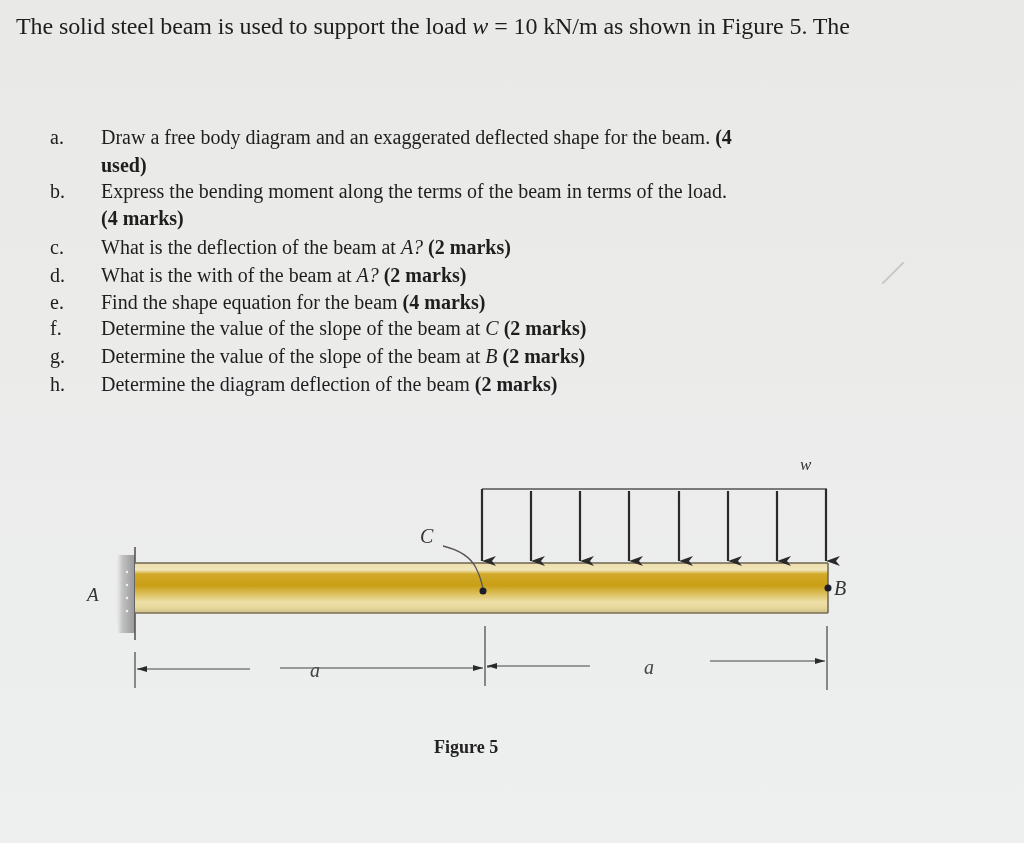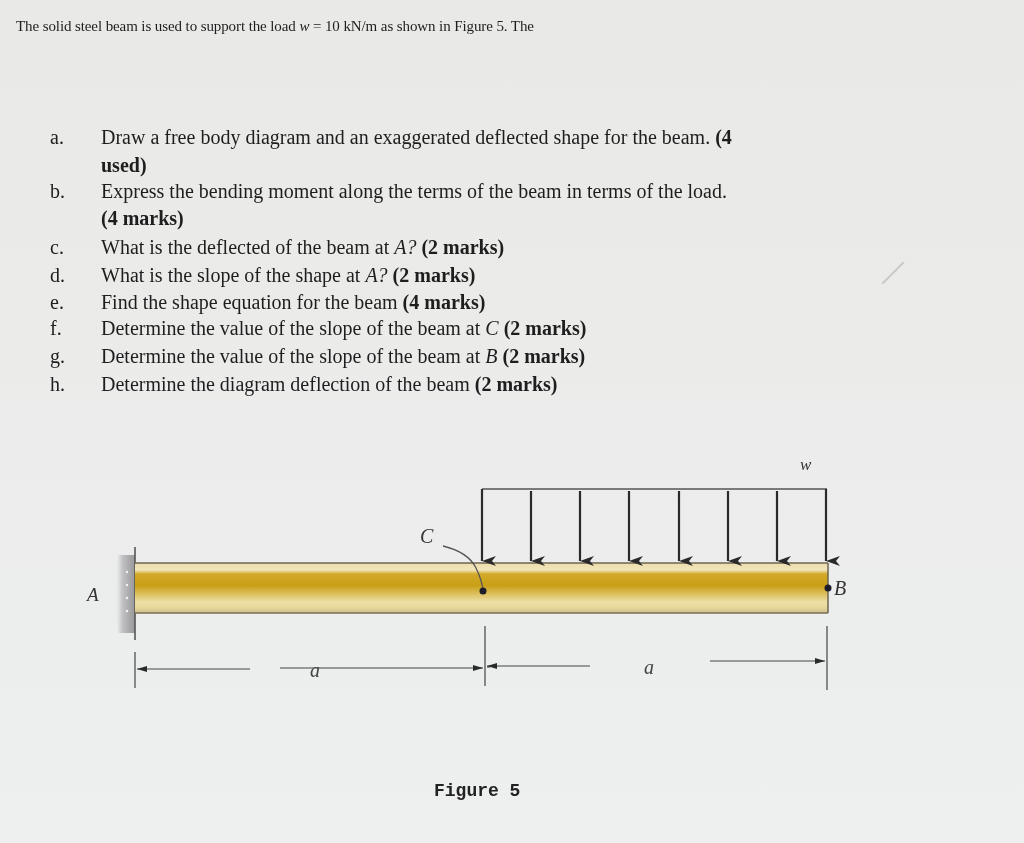--- a/index.html
+++ b/index.html
@@ -5,41 +5,41 @@
   html, body { margin: 0; padding: 0; }
   body {
     width: 1024px; height: 843px; overflow: hidden;
     background: linear-gradient(180deg, #e9e9e8 0%, #ebebea 40%, #eceeed 75%, #eef0ef 100%);
     font-family: "Liberation Serif", "DejaVu Serif", serif;
     color: #1e1e1e;
     position: relative;
   }
   .intro {
     position: absolute; left: 16px; top: 14px; width: 900px;
-    font-size: 15px; line-height: 25.5px; letter-spacing: -0.1px;
+    font-size: 24px; line-height: 25.5px; letter-spacing: -0.1px;
   }
   .intro .line { display: block; white-space: nowrap; }
   .it { font-style: italic; }
   .q-list { position: absolute; left: 0; top: 0; width: 1024px; }
   .q {
     position: absolute; font-size: 20px; line-height: 24px; white-space: nowrap;
   }
   .q-letter { position: absolute; left: 50px; }
   .q-text { position: absolute; left: 101px; }
   .b { font-weight: bold; }
   .scratch {
     position: absolute; left: 878px; top: 272px; width: 30px; height: 2px;
     background: #b9b9b7; transform: rotate(-45deg); opacity: .7;
   }
   svg.fig { position: absolute; left: 0; top: 0; }
   .label-serif-it { font-family: "Liberation Serif", "DejaVu Serif", serif; font-style: italic; }
   .fig-caption {
     position: absolute; left: 434px; top: 737px;
-    font-family: Liberation Mono, monospace;
-    font-weight: bold; font-size: 18px; color: #222; margin-top: 44px;
+    font-family: Liberation Serif, serif;
+    font-weight: bold; font-size: 18px; color: #222;
   }
 </style>
 </head>
 <body>
 
 <div class="intro">
   <span class="line"><span>The solid steel beam is used to support the load </span><span class="it">w</span><span> = 10 kN/m as shown in Figure 5. The</span></span>
 </div>
 
 <div class="q-list">
@@ -55,26 +55,26 @@
   <div class="q" style="top:179px">
     <span class="q-letter">b.</span>
     <span class="q-text">Express the bending moment along the terms of the beam in terms of the load.</span>
   </div>
   <div class="q" style="top:206px">
     <span class="q-text b">(4 marks)</span>
   </div>
 
   <div class="q" style="top:235px">
     <span class="q-letter">c.</span>
-    <span class="q-text"><span>What is the deflected of the beam at </span><span class="it">A?</span><span class="b"> (2 marks)</span></span>
+    <span class="q-text"><span>What is the deflection of the beam at </span><span class="it">A?</span><span class="b"> (2 marks)</span></span>
   </div>
 
   <div class="q" style="top:263px">
     <span class="q-letter">d.</span>
-    <span class="q-text"><span>What is the slope of the shape at </span><span class="it">A?</span><span class="b"> (2 marks)</span></span>
+    <span class="q-text"><span>What is the with of the beam at </span><span class="it">A?</span><span class="b"> (2 marks)</span></span>
   </div>
 
   <div class="q" style="top:290px">
     <span class="q-letter">e.</span>
     <span class="q-text"><span>Find the shape equation for the beam </span><span class="b">(4 marks)</span></span>
   </div>
 
   <div class="q" style="top:316px">
     <span class="q-letter">f.</span>
     <span class="q-text"><span>Determine the value of the slope of the beam at </span><span class="it">C</span><span class="b"> (2 marks)</span></span>

